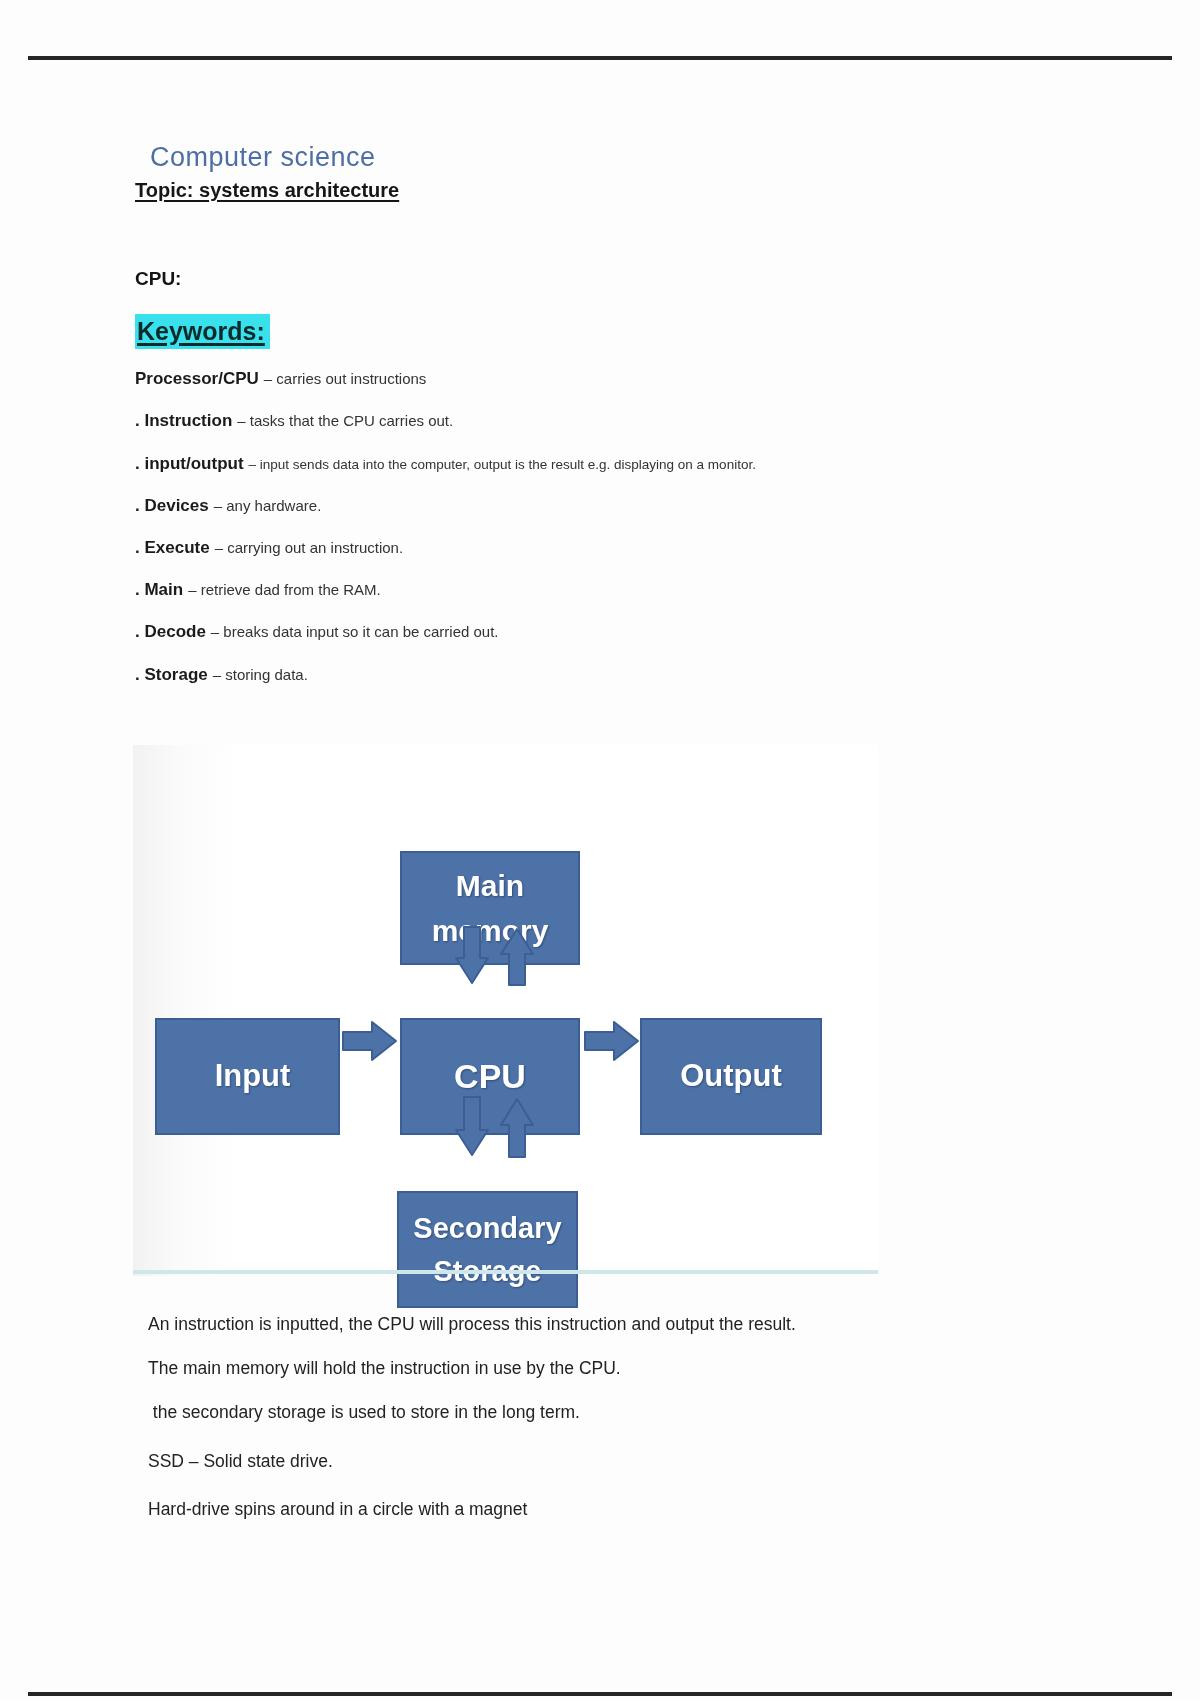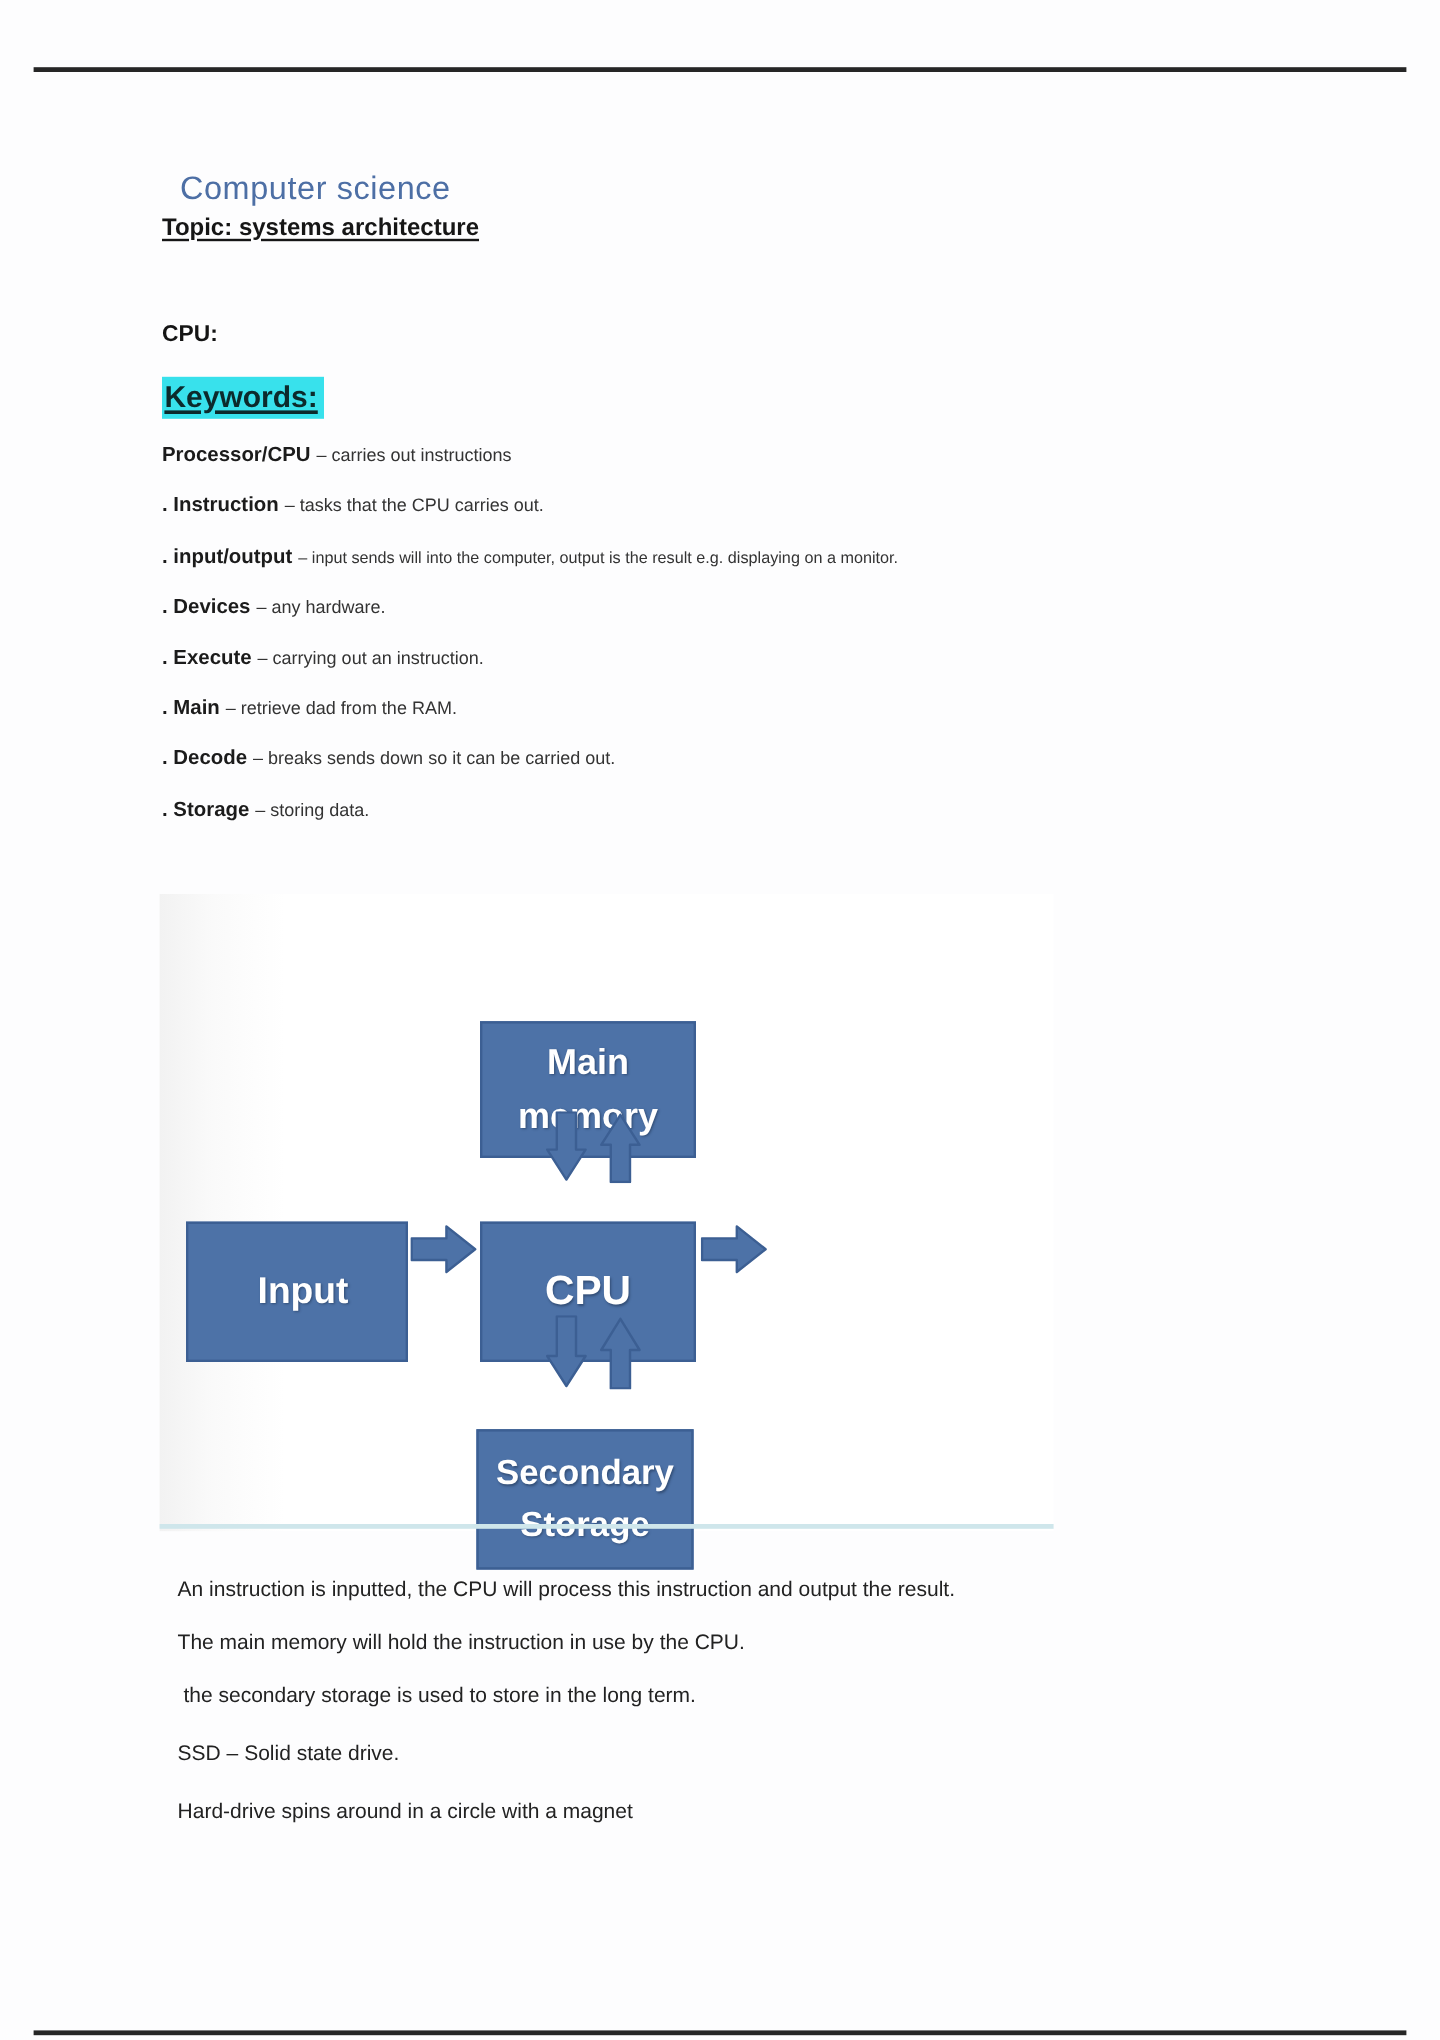--- a/index.html
+++ b/index.html
@@ -164,43 +164,44 @@
     <span class="hl">Keywords:</span>
   </div>
 
   <div class="kw" style="top:369px">
     <span class="term">Processor/CPU</span><span class="def">– carries out instructions</span>
   </div>
   <div class="kw" style="top:411px">
     <span class="term">. Instruction</span><span class="def">– tasks that the CPU carries out.</span>
   </div>
   <div class="kw small" style="top:454px">
-    <span class="term">. input/output</span><span class="def">– input sends will into the computer, output is the result e.g. displaying on a monitor.</span>
+    <span class="term">. input/output</span><span class="def">– input sends data into the computer, output is the result e.g. displaying on a monitor.</span>
   </div>
   <div class="kw" style="top:496px">
     <span class="term">. Devices</span><span class="def">– any hardware.</span>
   </div>
   <div class="kw" style="top:538px">
     <span class="term">. Execute</span><span class="def">– carrying out an instruction.</span>
   </div>
   <div class="kw" style="top:580px">
     <span class="term">. Main</span><span class="def">– retrieve dad from the RAM.</span>
   </div>
   <div class="kw" style="top:622px">
-    <span class="term">. Decode</span><span class="def">– breaks sends down so it can be carried out.</span>
+    <span class="term">. Decode</span><span class="def">– breaks data input so it can be carried out.</span>
   </div>
   <div class="kw" style="top:665px">
     <span class="term">. Storage</span><span class="def">– storing data.</span>
   </div>
 
   <div class="figure">
 
     <div class="dbox main-memory">Main memory</div>
     <div class="dbox input">Input</div>
     <div class="dbox cpu">CPU</div>
+    <div class="dbox output">Output</div>
     <div class="dbox secondary">Secondary Storage</div>
 
     <svg class="arrow h1" width="56" height="44" viewBox="0 0 56 44">
       <polygon points="1,13 30,13 30,3 54,22 30,41 30,31 1,31"></polygon>
     </svg>
     <svg class="arrow h2" width="56" height="44" viewBox="0 0 56 44">
       <polygon points="1,13 30,13 30,3 54,22 30,41 30,31 1,31"></polygon>
     </svg>
 
     <svg class="arrow v1-down" width="36" height="60" viewBox="0 0 36 60">

